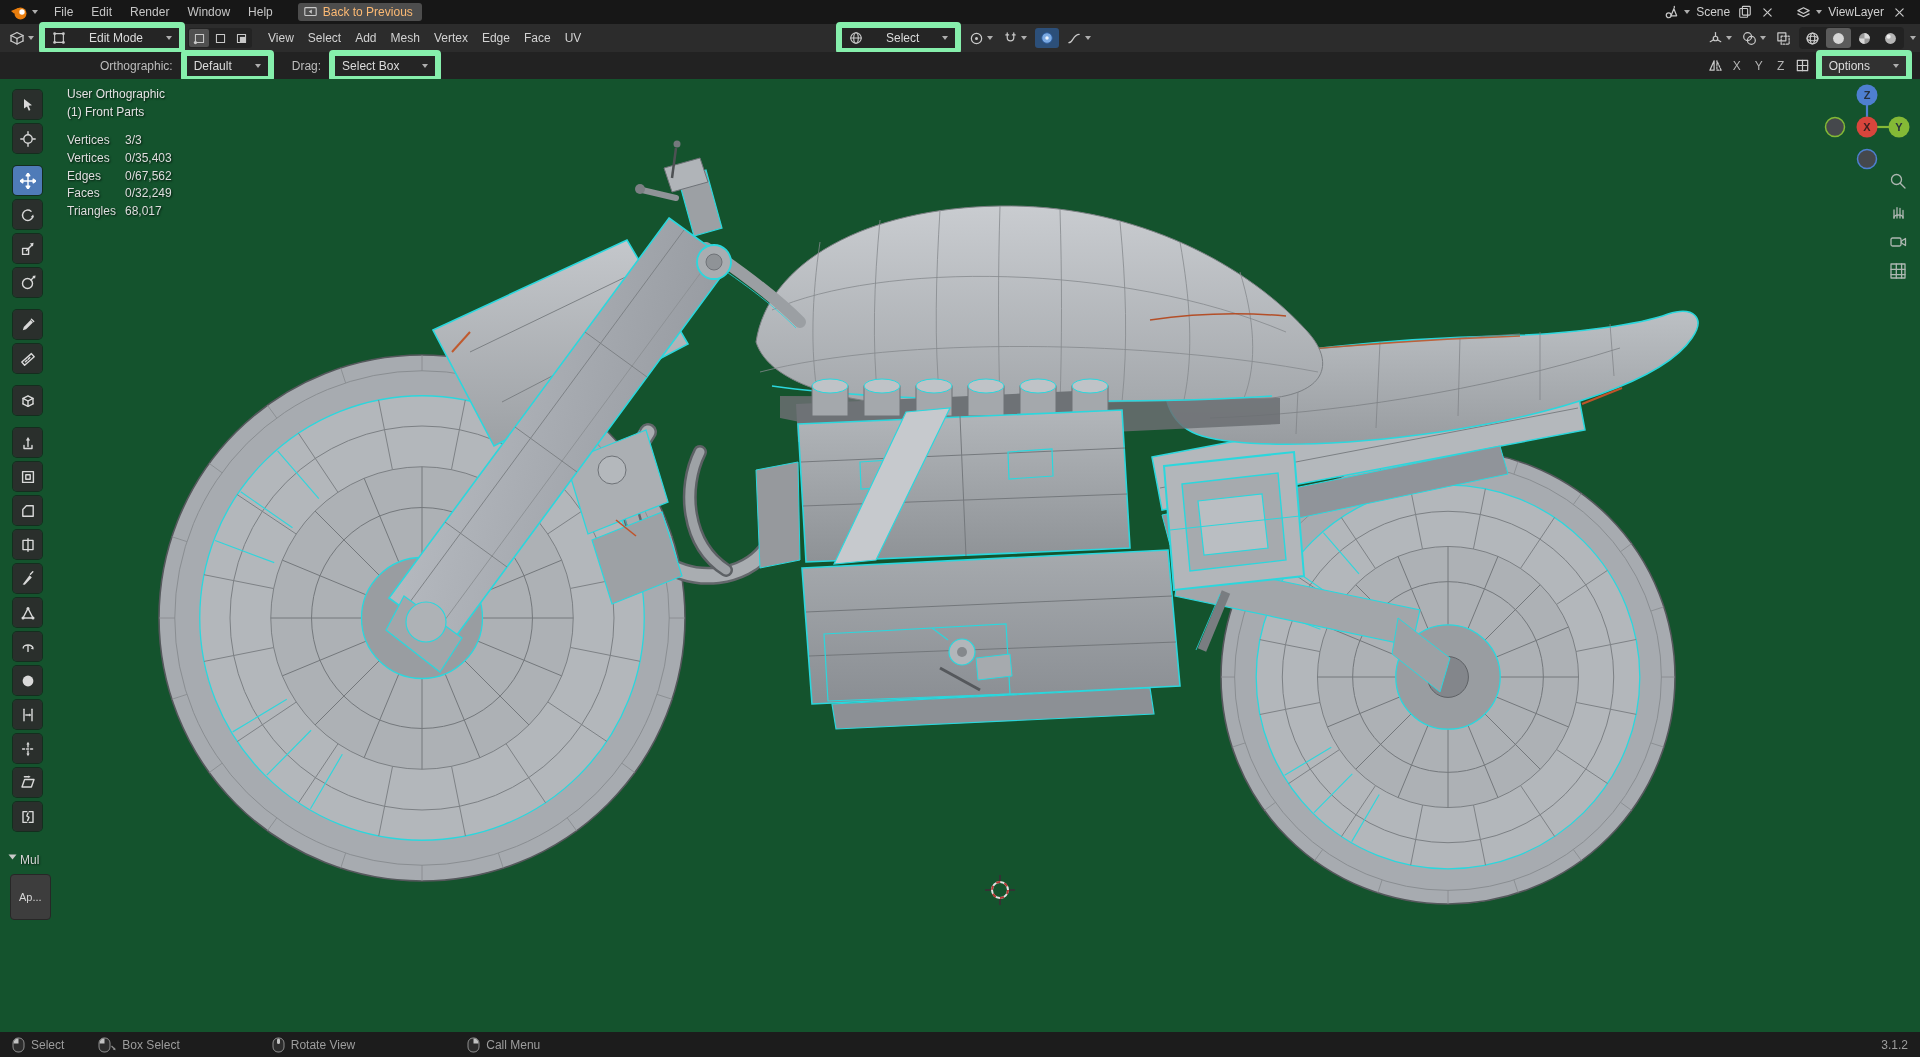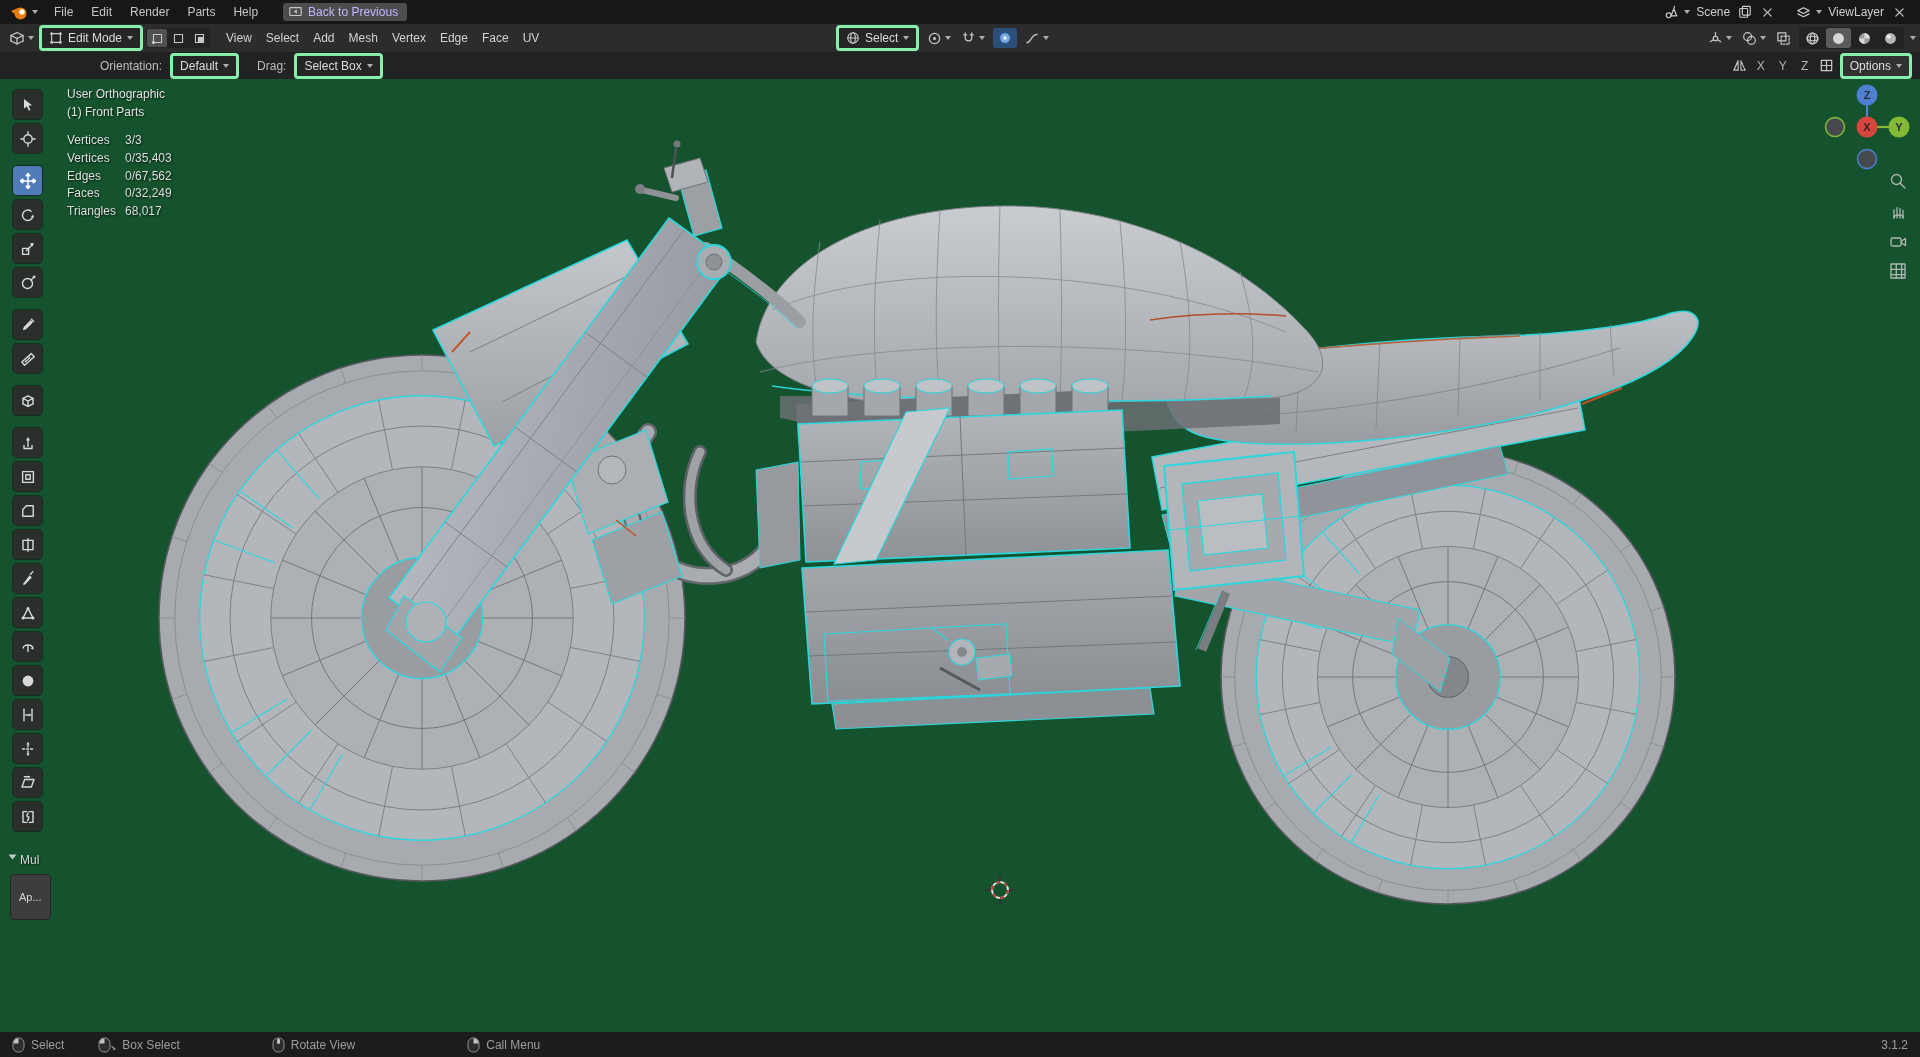--- a/index.html
+++ b/index.html
@@ -7,32 +7,32 @@
     width:1920px;height:1057px;position:relative;overflow:hidden;
     background:#3a3a3a;font-family:"Liberation Sans",sans-serif;
     color:#d4d4d4;-webkit-user-select:none;user-select:none;
   }
   
   .topbar{position:absolute;top:0;left:0;right:0;height:24px;background:#171717;
     display:flex;align-items:center;padding:0 4px;font-size:12px;color:#c6c6c6;}
   .blender-btn{display:flex;align-items:center;gap:4px;padding:0 7px;height:100%;}
   .menu-item{padding:0 9px;line-height:24px;cursor:default;text-align:center;}
   .back-btn{margin-left:16px;display:flex;align-items:center;gap:5px;background:#4d4d4d;
-    border-radius:3px;height:18px;padding:0 9px 0 5px;color:#c4b5fd;}
+    border-radius:3px;height:18px;padding:0 9px 0 5px;color:#fdba74;}
   .topbar-right{margin-left:auto;display:flex;align-items:center;gap:4px;padding-right:8px;color:#cfcfcf;}
   .tb-ico{display:flex;align-items:center;justify-content:center;width:18px;height:18px;}
   .tb-label{padding:0 2px;}
   .caret{width:0;height:0;border-left:3.5px solid transparent;border-right:3.5px solid transparent;
     border-top:4.5px solid #aeaeae;display:inline-block;}
   
   .header{position:absolute;top:24px;left:0;right:0;height:28px;background:#2c2c2c;
     border-bottom:1px solid #232323;display:flex;align-items:center;padding:0 4px;
     font-size:12px;color:#d2d2d2;}
   .hdr-group{display:flex;align-items:center;gap:3px;margin:0 3px;}
-  .pill{display:flex;align-items:center;gap:5px;background:#252525;border:3px solid #86efac;
+  .pill{display:flex;align-items:center;gap:23px;background:#252525;border:6px solid #86efac;
     border-radius:4px;height:20px;padding:0 7px;color:#dcdcdc;}
   .sel-mode{display:flex;gap:1px;background:#232323;border-radius:3px;padding:1px;}
   .sm{width:20px;height:18px;border-radius:2px;display:flex;align-items:center;justify-content:center;}
   .sm.active{background:#505050;}
   .hdr-menus{display:flex;margin-left:6px;}
   .hdr-menu{padding:0 7px;line-height:28px;}
   .header-center{position:absolute;left:836px;top:0;height:28px;display:flex;align-items:center;gap:6px;}
   .header-right{position:absolute;right:4px;top:0;height:28px;display:flex;align-items:center;gap:6px;}
   .icon-btn{display:flex;align-items:center;gap:3px;padding:0 2px;height:22px;border-radius:3px;}
   .prop-btn{background:#2c4f79;border-radius:3px;width:24px;height:20px;display:flex;align-items:center;justify-content:center;}
@@ -97,21 +97,21 @@
     <svg width="17" height="17" viewBox="0 0 17 17">
       <polygon points="0,7 7,4 9.5,7.5 3,9.5" fill="#e87d0d"></polygon>
       <circle cx="9.5" cy="9.5" r="6" fill="#e87d0d"></circle>
       <circle cx="11" cy="8" r="2.7" fill="#ffffff"></circle>
     </svg>
     <span class="caret"></span>
   </div>
   <div class="menu-item">File</div>
   <div class="menu-item">Edit</div>
   <div class="menu-item">Render</div>
-  <div class="menu-item">Parts</div>
+  <div class="menu-item">Window</div>
   <div class="menu-item">Help</div>
   <div class="back-btn">
     <svg class="hi" width="15" height="14" viewBox="0 0 16 16">
       <rect x="1.5" y="3" width="13" height="9" rx="1"></rect>
       <polygon class="fil" points="9.5,5 6,7.5 9.5,10"></polygon>
     </svg>
     <span>Back to Previous</span>
   </div>
   <div class="topbar-right">
     <span class="tb-ico">
@@ -295,21 +295,21 @@
           <circle cx="8" cy="8" r="5.8" fill="#b5b5b5"></circle>
             <circle cx="6" cy="6" r="2.2" fill="#eeeeee"></circle>
         </svg>
       </div>
     </div>
     <span class="caret"></span>
   </div>
 </div>
 
 <div class="toolsettings">
-  <span class="ts-label ts-first">Orientation:</span>
+  <span class="ts-label ts-first">Orthographic:</span>
   <div class="pill">
     <span>Default</span>
     <span class="caret"></span>
   </div>
   <span class="ts-label">Drag:</span>
   <div class="pill">
     <span>Select Box</span>
     <span class="caret"></span>
   </div>
   <div class="ts-right">

